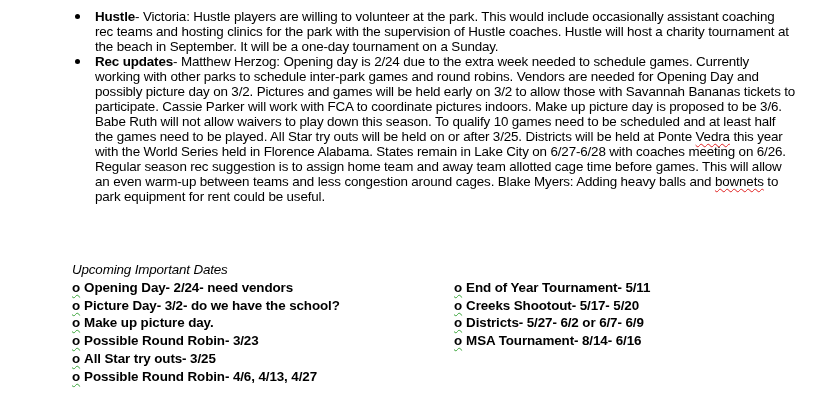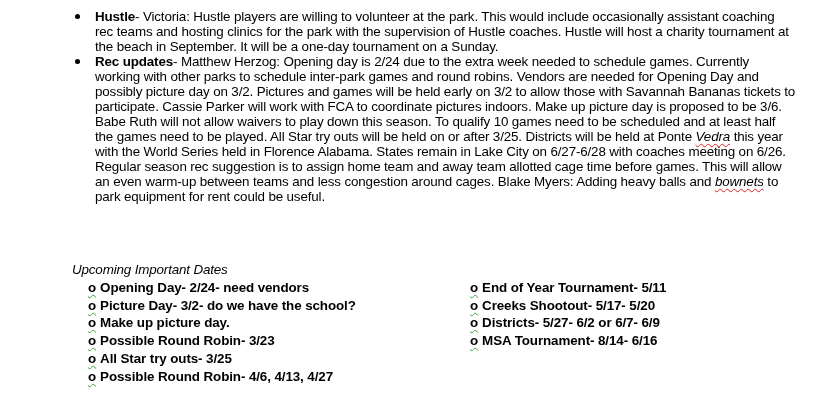--- a/index.html
+++ b/index.html
@@ -45,21 +45,20 @@
       border-radius: 50%;
       background: #000;
       position: relative;
       top: -2px;
     }
     .b { font-weight: bold; }
     .squiggle {
       text-decoration: underline wavy #e02020;
       text-decoration-thickness: 1px;
       text-underline-offset: 2px;
-      font-style: italic;
     }
     .squiggle-green {
       text-decoration: underline wavy #3aa53a;
       text-decoration-thickness: 1px;
       text-underline-offset: 2px;
     }
     .dates-heading {
       position: absolute;
       left: 72px;
       top: 261px;
@@ -69,21 +68,21 @@
     }
     .dates-col {
       position: absolute;
       top: 279px;
       font-weight: bold;
       line-height: 17.7px;
       letter-spacing: -0.1px;
     }
     .dates-col.left { left: 72px; }
     .dates-col.right { left: 454px; }
-    .date-row { white-space: nowrap; margin-left: 16px; }
+    .date-row { white-space: nowrap; }
     .date-marker { margin-right: 4px; }
   </style>
 </head>
 <body>
 
 <div class="bullet-list">
   <div class="bullet-item">
     <span class="bullet-dot"></span>
     <span class="b">Hustle</span><span>- </span><span>Victoria:  Hustle players are willing to volunteer at the park. This would include occasionally assistant coaching rec teams and hosting clinics  for the park with the supervision of Hustle coaches. Hustle will host a charity tournament at the beach in September. It will be a one-day tournament on a Sunday.</span>
   </div>

